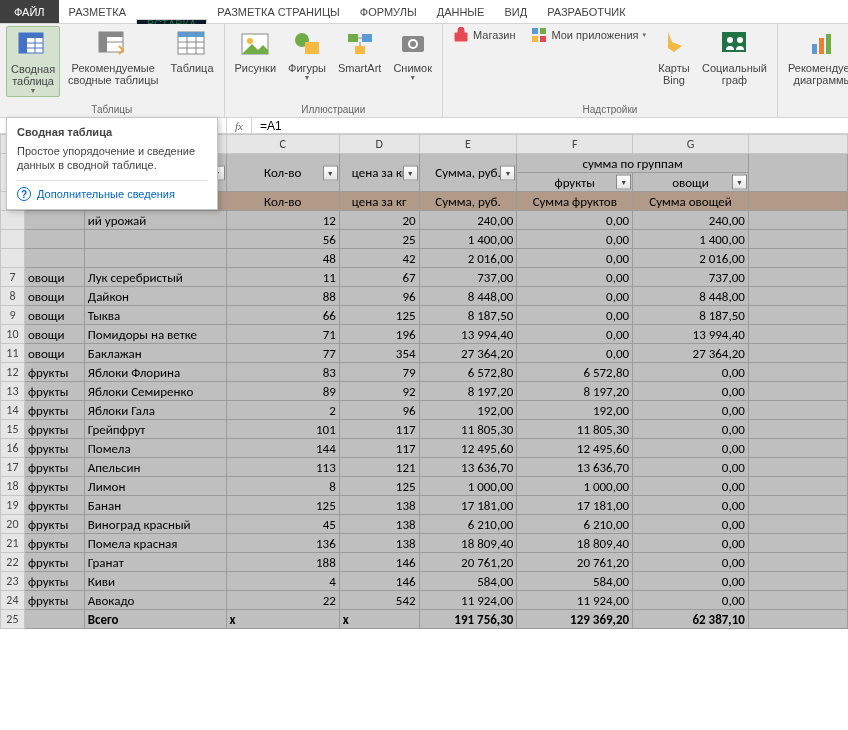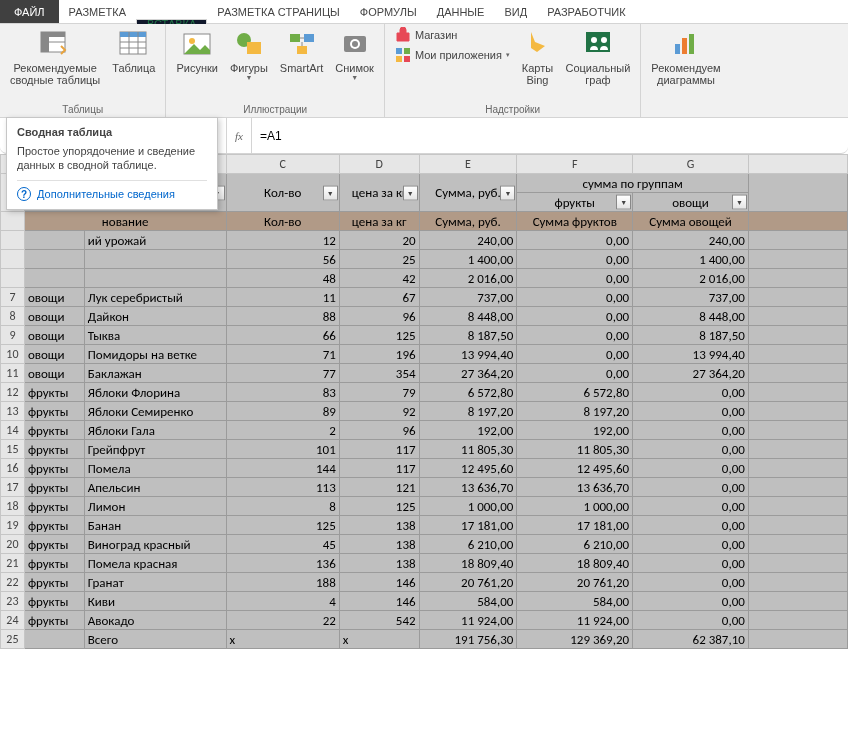--- a/index.html
+++ b/index.html
@@ -26,36 +26,36 @@
   .dropdown-arrow { font-size: 7px; color: #666; }
   
   
   .tooltip { position: absolute; top: 93px; left: 6px; width: 212px; background: #fff; border: 1px solid #c6c6c6; box-shadow: 2px 2px 6px rgba(0,0,0,0.2); z-index: 100; padding: 8px 10px; font-size: 11px; color: #444; }
   .tooltip .tt-title { font-weight: bold; margin-bottom: 6px; }
   .tooltip .tt-body { line-height: 14px; margin-bottom: 8px; }
   .tooltip .tt-link { color: #0066cc; display: flex; align-items: center; gap: 6px; border-top: 1px solid #e0e0e0; padding-top: 6px; }
   .qmark { width: 14px; height: 14px; border-radius: 50%; border: 1px solid #0066cc; display: inline-flex; align-items: center; justify-content: center; font-size: 10px; color: #0066cc; font-weight: bold; }
   
   
-  .fbar { display: flex; align-items: center; height: 36px; border-bottom: 1px solid #d4d4d4; background: #fff; border-radius: 7px; }
+  .fbar { display: flex; align-items: center; height: 16px; border-bottom: 1px solid #d4d4d4; background: #fff; }
   .fbar-left { width: 226px; }
   .fx { font-style: italic; font-family: "Times New Roman", serif; color: #666; padding: 0 8px; border-left: 1px solid #d4d4d4; border-right: 1px solid #d4d4d4; height: 100%; display: flex; align-items: center; }
   .fval { padding: 0 8px; font-size: 12px; }
   
   
   .grid-wrap { position: relative; }
   .grid { border-collapse: collapse; table-layout: fixed; font-family: Calibri, sans-serif; font-size: 13px; }
   .grid th, .grid td { border: 1px solid #9b9b9b; padding: 0; height: 19px; overflow: hidden; white-space: nowrap; }
   .grid .corner, .grid .colhdr { background: #e6e6e6; text-align: center; font-size: 12px; font-weight: normal; color: #444; border-color: #c6c6c6; }
   .grid .rowhdr { background: #e6e6e6; text-align: center; font-size: 12px; font-weight: normal; color: #444; border-color: #c6c6c6; width: 24px; }
   .grid td { padding: 0 3px; background: #bfbfbf; }
   .grid td.right { text-align: right; }
   .grid .hdr1 td { background: #bfbfbf; font-weight: normal; text-align: center; vertical-align: middle; }
   .grid .hdr2 td { background: #b19a87; text-align: center; font-weight: normal; }
-  .grid .total td { font-weight: normal; margin-top: 32px; }
+  .grid .total td { font-weight: bold; margin-top: 32px; }
   .filter-btn { position: absolute; right: 1px; top: 50%; transform: translateY(-50%); width: 15px; height: 15px; border: 1px solid #888; background: linear-gradient(#fff,#e4e4e4); display: flex; align-items: center; justify-content: center; font-size: 7px; color: #444; }
   .relcell { position: relative; }
   
   svg { display: block; }
 </style>
 </head>
 <body>
 
 <div class="tabs">
   <div class="tab file">ФАЙЛ</div>
@@ -65,20 +65,35 @@
   <div class="tab">ФОРМУЛЫ</div>
   <div class="tab">ДАННЫЕ</div>
   <div class="tab">ВИД</div>
   <div class="tab">РАЗРАБОТЧИК</div>
 </div>
 
 <div class="ribbon">
 
   <div class="group">
     <div class="group-items">
+      <div class="rbtn selected">
+        <span class="ico">
+          <svg width="32" height="32" viewBox="0 0 32 32">
+              <rect x="2" y="4" width="24" height="20" fill="#fff" stroke="#4472c4"></rect>
+              <rect x="2" y="4" width="24" height="5" fill="#4472c4"></rect>
+              <rect x="2" y="4" width="8" height="20" fill="#4472c4"></rect>
+              <line x1="10" y1="14" x2="26" y2="14" stroke="#4472c4"></line>
+              <line x1="10" y1="19" x2="26" y2="19" stroke="#4472c4"></line>
+              <line x1="18" y1="9" x2="18" y2="24" stroke="#4472c4"></line>
+            </svg>
+        </span>
+        <span class="lbl">Сводная
+таблица</span>
+        <span class="dropdown-arrow">▼</span>
+      </div>
       <div class="rbtn">
         <span class="ico">
           <svg width="32" height="32" viewBox="0 0 32 32">
               <rect x="2" y="4" width="24" height="20" fill="#fff" stroke="#888"></rect>
               <rect x="2" y="4" width="24" height="5" fill="#888"></rect>
               <rect x="2" y="4" width="8" height="20" fill="#888"></rect>
               <line x1="10" y1="14" x2="26" y2="14" stroke="#888"></line>
               <path d="M22 18 l4 4 l-4 4" fill="none" stroke="#e8a33d" stroke-width="2"></path>
             </svg>
         </span>
@@ -145,21 +160,21 @@
           </span>
         <span class="lbl">Снимок</span>
         <span class="dropdown-arrow">▼</span>
       </div>
     </div>
     <div class="group-label">Иллюстрации</div>
   </div>
 
   <div class="group">
     <div class="group-items">
-      <div style="display:flex;flex-direction:column;gap:2px;justify-content:center;">
+      <div style="display:flex;flex-direction:row;gap:8px;justify-content:center;">
         <div class="rbtn small">
           <span class="ico">
               <svg width="16" height="16" viewBox="0 0 16 16">
                 <path d="M2 6 h12 v8 H2 Z M5 6 V3 a3 3 0 0 1 6 0 V6" fill="#e74856" stroke="#e74856"></path>
               </svg>
             </span>
           <span class="lbl">Магазин</span>
         </div>
         <div class="rbtn small">
           <span class="ico">

